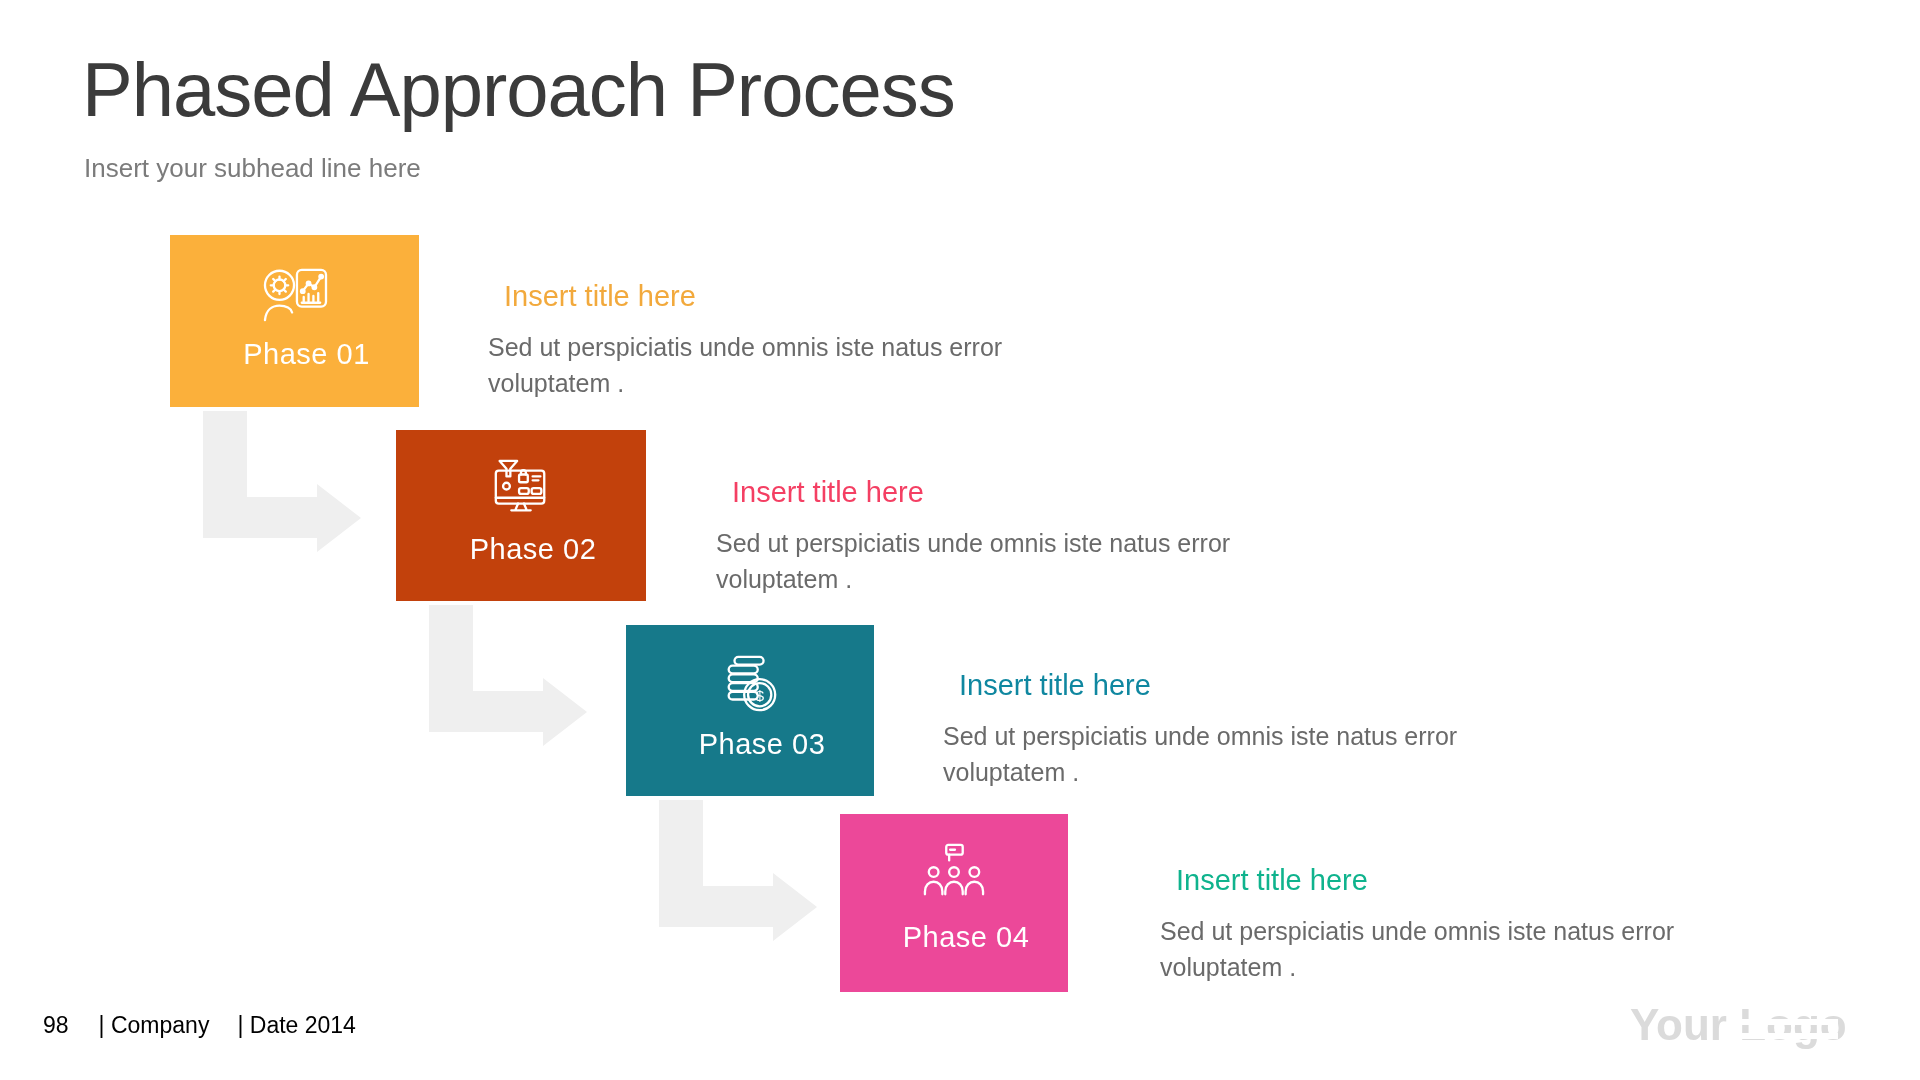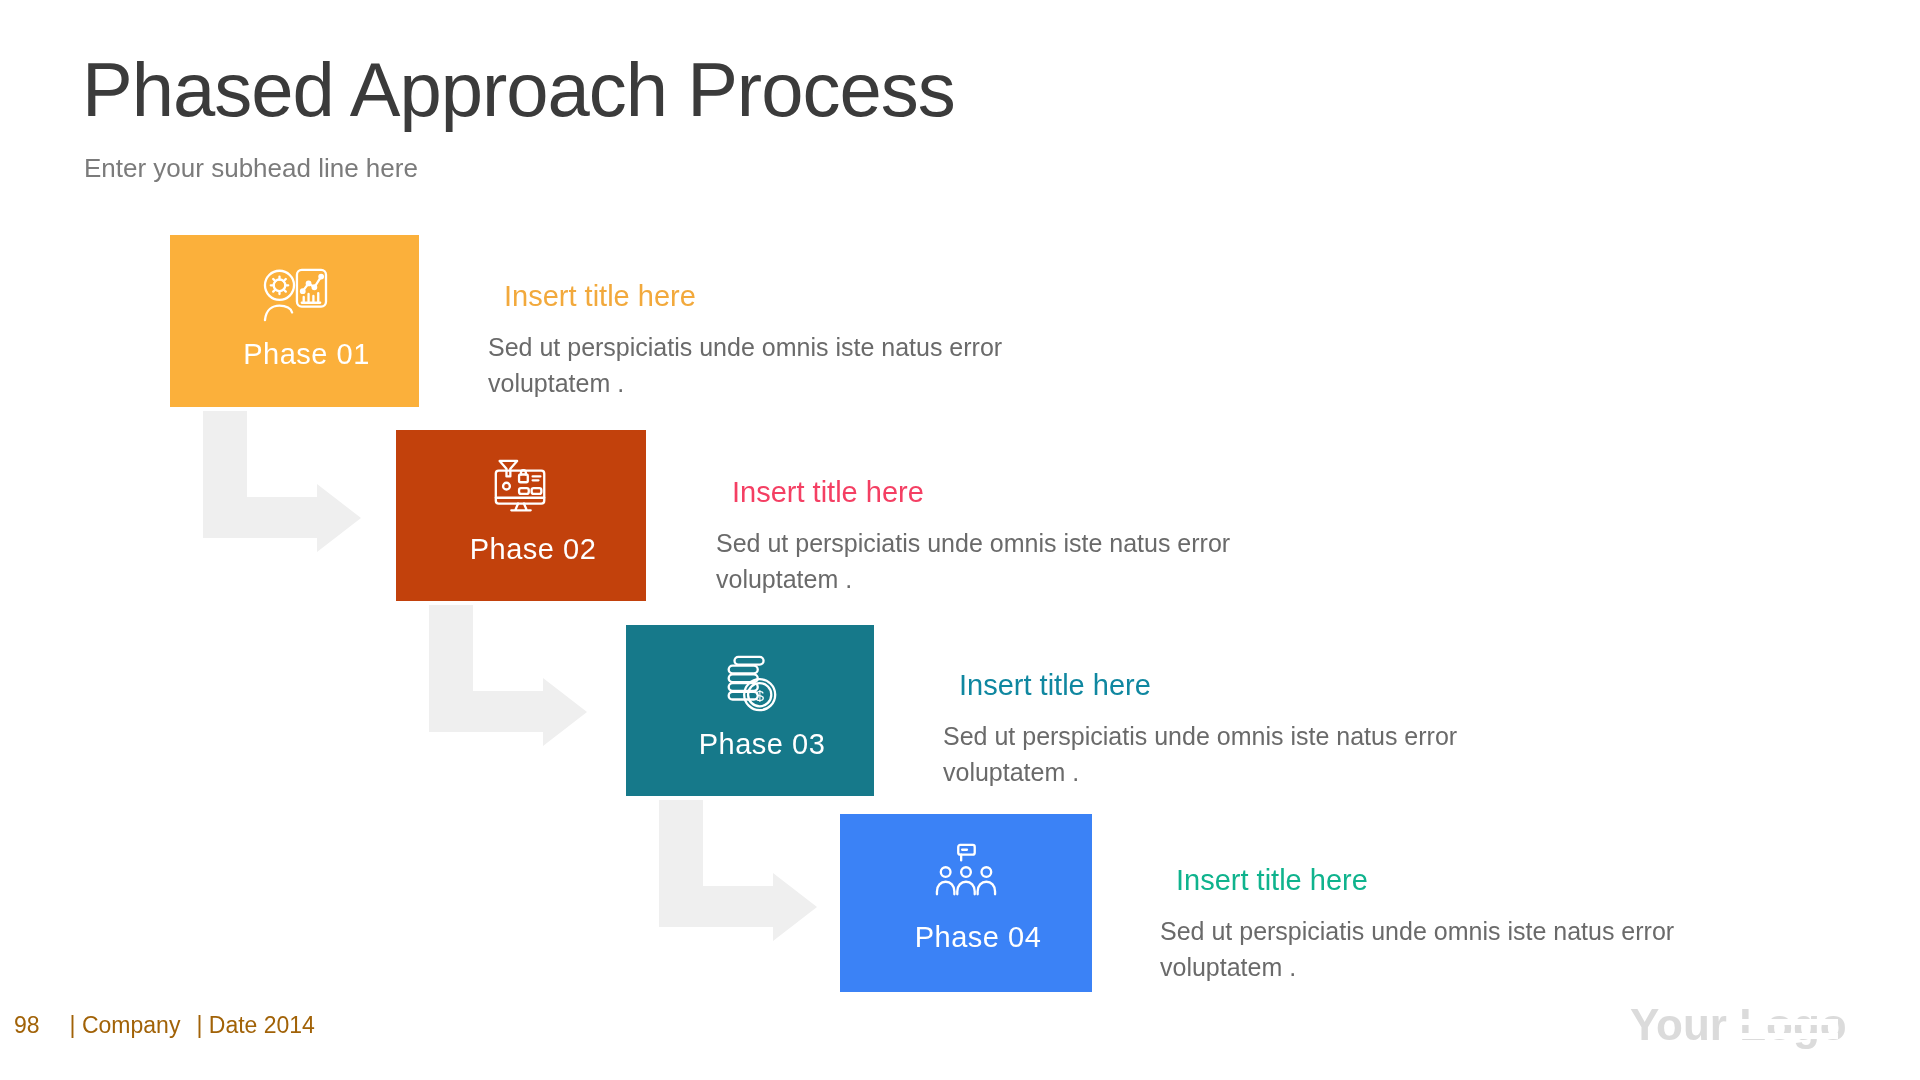--- a/index.html
+++ b/index.html
@@ -25,41 +25,41 @@
     position:absolute;top:60%;left:12px;width:100%;text-align:center;
     color:#ffffff;font-size:29px;letter-spacing:0.5px;
   }
   .arrow{position:absolute;}
   .textblock{position:absolute;width:660px;}
   .textblock .ph-title{font-size:29px;font-weight:400;margin:16px;}
   .textblock .ph-desc{
     font-size:25px;color:#6a6a6a;line-height:36px;margin:13px 0 0 0;width:640px;
   }
   .footer{
-    position:absolute;left:14px;top:1012px;display:flex;align-items:baseline;
-    color:#a16207;font-size:23px;
+    position:absolute;left:43px;top:1012px;display:flex;align-items:baseline;
+    color:#000000;font-size:23px;
   }
   .footer .pg{margin-right:30px;}
-  .footer .co{margin-right:16px;}
+  .footer .co{margin-right:28px;}
   .logo{
     position:absolute;left:1630px;top:1000px;font-size:44px;font-weight:bold;
     color:#dbdbdb;letter-spacing:0px;white-space:nowrap;
   }
   .logo-stripe{position:absolute;background:#ffffff;height:6px;}
   .stripe-a{left:1742px;top:1019px;width:96px;}
   .stripe-b{left:1742px;top:1033px;width:96px;}
   svg{display:block;}
 </style>
 </head>
 <body>
 
 <div id="slide">
 
   <div class="slide-title">Phased Approach Process</div>
-  <div class="slide-subtitle">Enter your subhead line here</div>
+  <div class="slide-subtitle">Insert your subhead line here</div>
 
   <div class="box" style="left: 170px; top: 235px; width: 249px; height: 172px; background-color: rgb(251, 176, 59);">
     <div class="icon">
       <svg width="72" height="62" viewBox="0 0 72 64" fill="none" stroke="#ffffff" stroke-width="2.4" stroke-linecap="round" stroke-linejoin="round">
         <rect x="38" y="6" width="30" height="38" rx="5"></rect>
         <polyline points="44,28 50,20 56,24 63,13"></polyline>
         <circle cx="44" cy="28" r="1.8"></circle>
           <circle cx="50" cy="20" r="1.8"></circle>
         <circle cx="56" cy="24" r="1.8"></circle>
           <circle cx="63" cy="13" r="1.8"></circle>
@@ -127,21 +127,21 @@
 
   <svg class="arrow" style="left:659px;top:800px;" width="160" height="145" viewBox="0 0 160 145">
     <polygon points="0,0 44,0 44,86 114,86 114,73 158,107 114,141 114,127 0,127" fill="#efefef"></polygon>
   </svg>
 
   <div class="textblock" style="left:943px;top:653px;">
     <h3 class="ph-title" style="color: rgb(15, 135, 160);">Insert title here</h3>
     <p class="ph-desc">Sed ut perspiciatis unde omnis iste natus error voluptatem .</p>
   </div>
 
-  <div class="box" style="left: 840px; top: 814px; width: 252px; height: 178px; background-color: #3b82f6;">
+  <div class="box" style="left: 840px; top: 814px; width: 228px; height: 178px; background-color: #ec4899;">
     <div class="icon">
       <svg width="72" height="62" viewBox="0 0 72 64" fill="none" stroke="#ffffff" stroke-width="2.4" stroke-linecap="round" stroke-linejoin="round">
         <rect x="28" y="2" width="17" height="10" rx="2"></rect>
         <path d="M31,12 v6 M32,7 h5"></path>
         <circle cx="15" cy="30" r="5"></circle>
         <path d="M6,53 v-3 c0,-6 4,-10 9,-10 s9,4 9,10 v3"></path>
         <circle cx="36" cy="30" r="5"></circle>
         <path d="M27,53 v-3 c0,-6 4,-10 9,-10 s9,4 9,10 v3"></path>
         <circle cx="57" cy="30" r="5"></circle>
         <path d="M48,53 v-3 c0,-6 4,-10 9,-10 s9,4 9,10 v3"></path>

